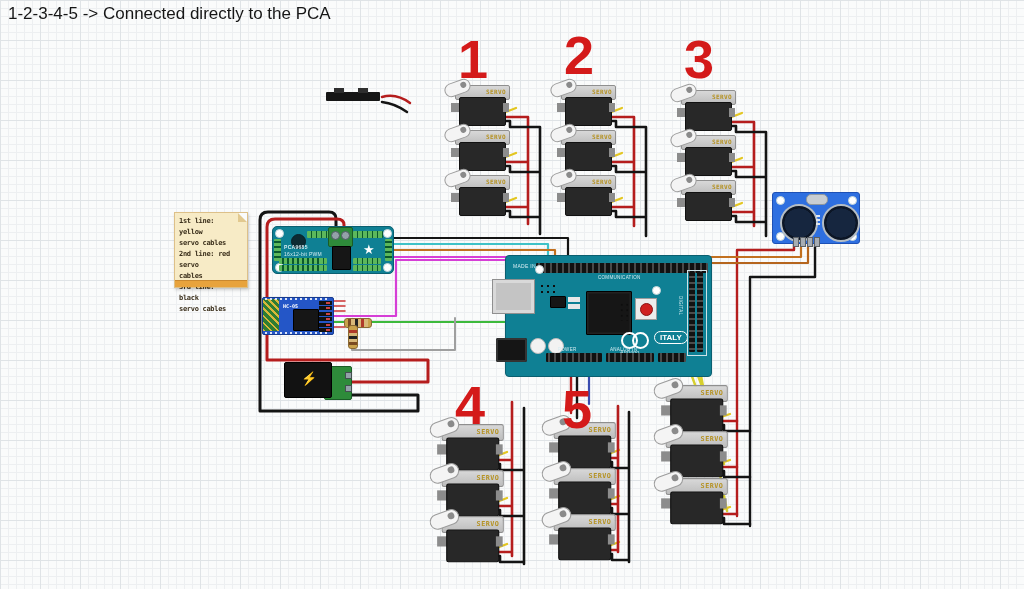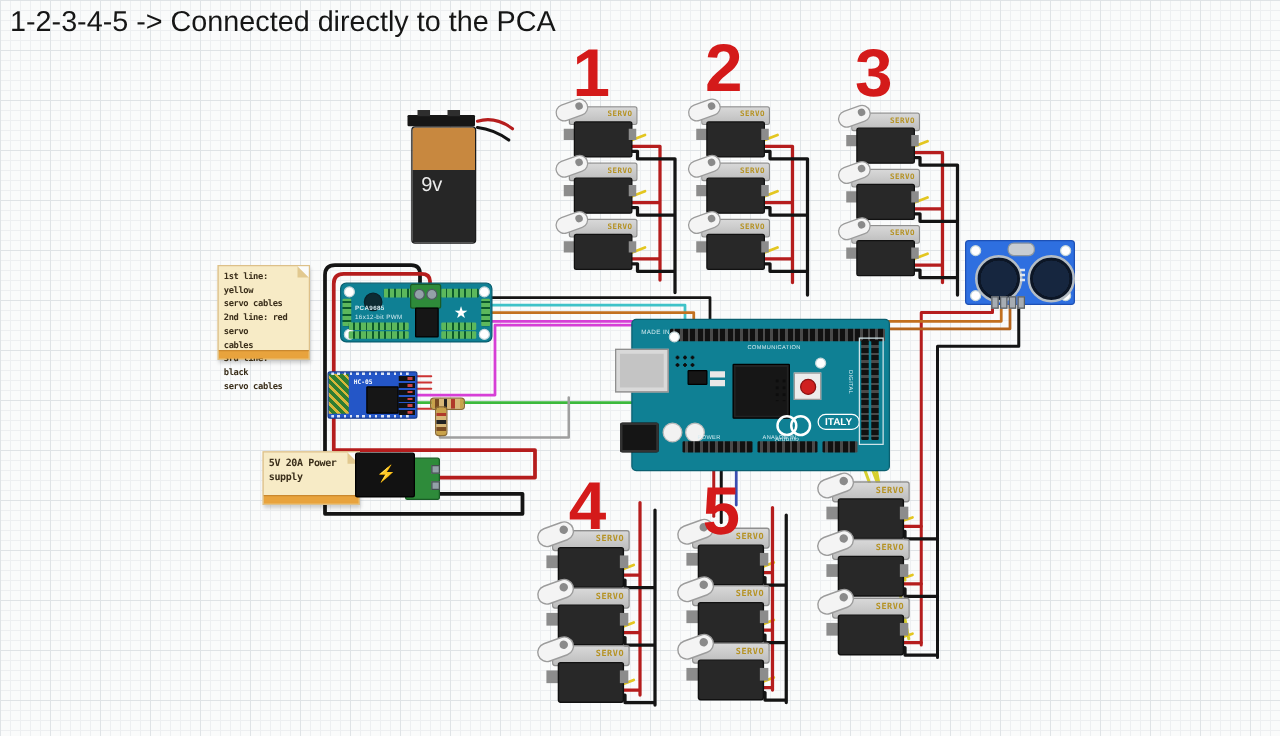--- a/index.html
+++ b/index.html
@@ -6,21 +6,21 @@
   body{font-family:"Liberation Sans",sans-serif}
   .canvas{position:relative;width:1024px;height:589px;overflow:hidden;
     background-color:#fafbfb;
     background-image:
       linear-gradient(#dfe3e6 1px,transparent 1px),
       linear-gradient(90deg,#dfe3e6 1px,transparent 1px),
       linear-gradient(#edeff1 1px,transparent 1px),
       linear-gradient(90deg,#edeff1 1px,transparent 1px);
     background-size:40px 40px,40px 40px,8px 8px,8px 8px;}
   .abs{position:absolute}
-  .title{position:absolute;left:8px;top:4px;font-size:23px;color:#161616}
+  .title{position:absolute;left:8px;top:4px;font-size:17px;color:#161616}
   .num{position:absolute;font-weight:700;font-size:54px;color:#d41a1a;line-height:1}
   svg.wires{position:absolute;left:0;top:0;pointer-events:none}
 
   
   .servo{position:absolute;width:58px;height:40px}
   .servo::before{content:'';position:absolute;left:1px;top:18px;width:9px;height:9px;background:#8c8c8c}
   .servo::after{content:'';position:absolute;left:53px;top:18px;width:6px;height:9px;background:#8c8c8c}
   .servo .cap{position:absolute;left:5px;top:0;width:53px;height:13px;background:linear-gradient(#d8d8d8,#bdbdbd);border:1px solid #8f8f8f;border-radius:2px}
   .servo .slabel{position:absolute;right:2px;top:3px;font:700 6px "DejaVu Sans Mono",monospace;color:#b59222;letter-spacing:.4px}
   .servo .horn{position:absolute;left:-6px;top:-4px;width:25px;height:12px;background:#f4f4f4;border:1px solid #9c9c9c;border-radius:7px;transform:rotate(-20deg)}
@@ -109,23 +109,20 @@
       <path stroke="#e3c620" stroke-width="2.2" d="M718,418 l12,-4 M718,464 l12,-4 M718,511 l12,-4"></path>
       <path stroke="#b51d1d" stroke-width="2.6" d="M718,421 H737 M718,467 H737 M718,514 H737"></path>
       <path stroke="#141414" stroke-width="2.6" d="M718,425 h6 v6 h26 M718,471 h6 v6 h26 M718,518 h6 v6 h26"></path>
     </g>
   </svg>
 
   <div class="abs" style="left:322px;top:88px;width:64px;height:110px">
     <div class="abs" style="left:4px;top:4px;width:54px;height:9px;background:#161616;border-radius:1px"></div>
     <div class="abs" style="left:12px;top:0;width:10px;height:5px;background:#2e2e2e"></div>
     <div class="abs" style="left:36px;top:0;width:10px;height:5px;background:#2e2e2e"></div>
-    <div class="abs" style="left:7px;top:13px;width:50px;height:92px;border:1px solid #1b1b1b;border-radius:3px;background:linear-gradient(180deg,#c8883f 0 34px,#262626 34px)">
-      <span class="abs" style="left:7px;top:38px;color:#ececec;font-size:16px">9v</span>
-    </div>
   </div>
 
   <div class="note" style="left:174px;top:212px;width:72px;height:74px">
     <div class="ntext pre">1st line: yellow
 servo cables
 2nd line: red servo
 cables
 3rd line: black
 servo cables</div>
   </div>
@@ -161,24 +158,20 @@
     <span class="abs" style="left:20px;top:5px;color:#fff;font:700 5px 'DejaVu Sans Mono',monospace">HC-05</span>
     <div class="chip abs" style="left:30px;top:11px;width:24px;height:20px"></div>
     <div class="abs" style="left:56px;top:2px;width:13px;height:32px;background:repeating-linear-gradient(0deg,#111 0 4px,#2456c7 4px 5.4px)">
       <div class="abs" style="left:7px;top:1px;width:4px;height:30px;background:repeating-linear-gradient(0deg,#cc4444 0 2px,transparent 2px 5.4px)"></div>
     </div>
   </div>
 
   <div class="resistor res-h" style="left:344px;top:318px;width:26px;height:8px"></div>
   <div class="resistor res-v" style="left:348px;top:325px;width:8px;height:22px"></div>
 
-  <div class="note" style="left:210px;top:361px;width:76px;height:41px">
-    <div class="ntext pre" style="font-size:8px">5V 20A Power
-supply</div>
-  </div>
 
   <div class="abs" style="left:284px;top:362px;width:68px;height:38px">
     <div class="abs" style="left:40px;top:4px;width:26px;height:32px;background:#2e8b3a;border:1px solid #1a5c26;border-radius:2px">
       <span class="abs" style="left:20px;top:5px;width:5px;height:5px;background:#93a1a8;border:1px solid #44504f"></span>
       <span class="abs" style="left:20px;top:18px;width:5px;height:5px;background:#93a1a8;border:1px solid #44504f"></span>
     </div>
     <div class="abs" style="left:0;top:0;width:46px;height:34px;background:#121212;border:1px solid #000;border-radius:2px">
       <span class="abs" style="left:16px;top:9px;color:#f4c520;font-size:13px;line-height:13px">⚡</span>
     </div>
   </div>

